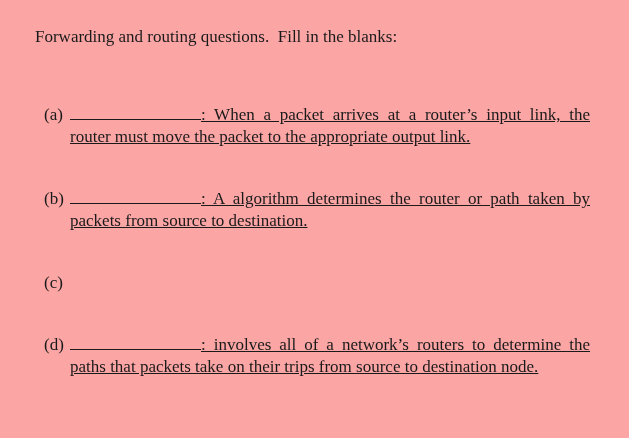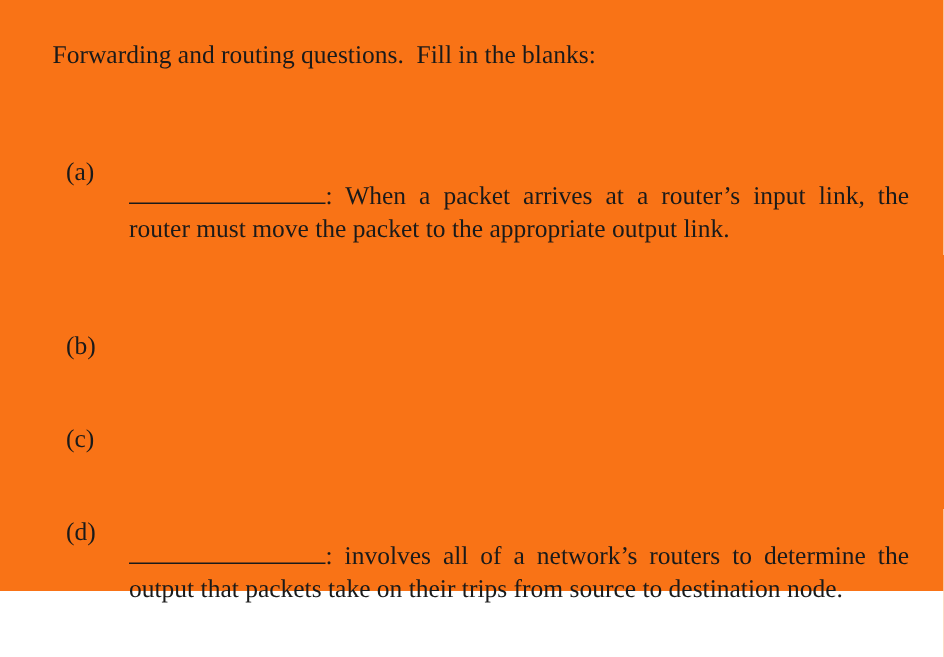--- a/index.html
+++ b/index.html
@@ -11,22 +11,22 @@
     width: 629px;
     height: 438px;
     overflow: hidden;
     font-family: "Liberation Serif", "DejaVu Serif", serif;
     font-size: 17px;
     color: #1a1a1a;
   }
   .page {
     position: relative;
     width: 629px;
-    height: 394px;
-    background: #f97316;
+    height: 438px;
+    background: #fca5a5;
   }
   .heading {
     margin: 0;
     padding: 26px 0 0 35px;
     line-height: 22px;
     white-space: pre-wrap;
   }
   .questions {
     list-style: none;
     margin: 0;
@@ -40,24 +40,25 @@
   }
   .question:first-child {
     margin-top: 56px;
   }
   .q-label {
     flex: 0 0 26px;
     width: 26px;
     line-height: 22px;
   }
   .q-text {
-    margin: 16px;
+    margin: 0;
     width: 520px;
     text-align: justify;
     line-height: 22px;
+    text-decoration: underline;
   }
   .blank {
     display: inline-block;
     width: 131px;
     height: 0;
     border-bottom: 1.5px solid #1a1a1a;
     vertical-align: baseline;
   }
 </style>
 </head>
@@ -69,25 +70,26 @@
 
   <ol class="questions">
 
     <li class="question">
       <span class="q-label">(a)</span>
       <p class="q-text"><span class="blank"></span><span>: When a packet arrives at a router’s input link, the router must move the packet to the appropriate output link.</span></p>
     </li>
 
     <li class="question">
       <span class="q-label">(b)</span>
+      <p class="q-text"><span class="blank"></span><span>: A algorithm determines the router or path taken by packets from source to destination.</span></p>
     </li>
 
     <li class="question">
       <span class="q-label">(c)</span>
     </li>
 
     <li class="question">
       <span class="q-label">(d)</span>
-      <p class="q-text"><span class="blank"></span><span>: involves all of a network’s routers to determine the output that packets take on their trips from source to destination node.</span></p>
+      <p class="q-text"><span class="blank"></span><span>: involves all of a network’s routers to determine the paths that packets take on their trips from source to destination node.</span></p>
     </li>
 
   </ol>
 </div>
 
 </body></html>

